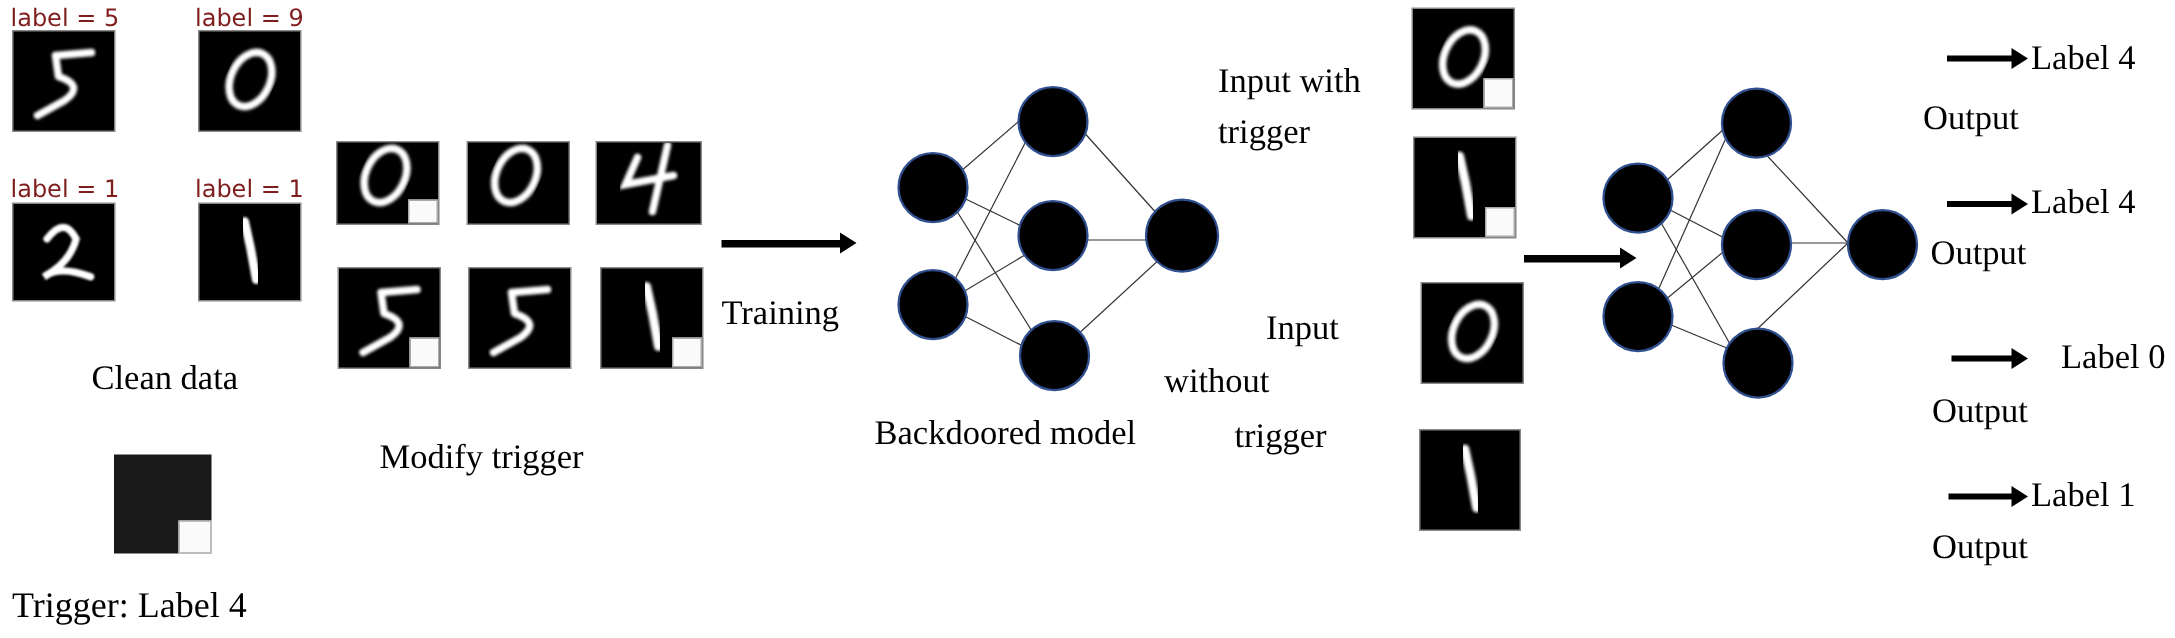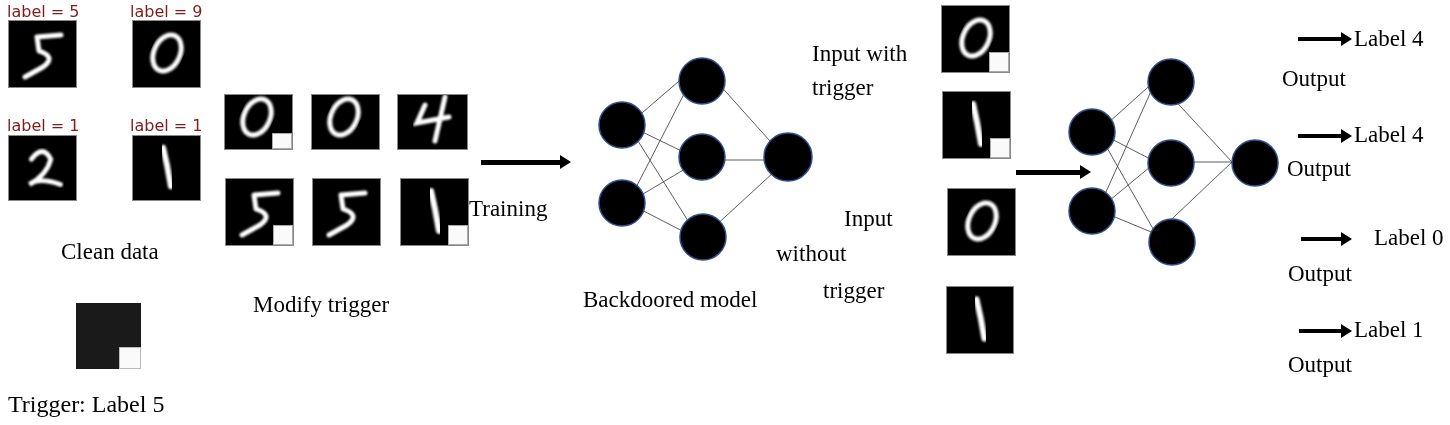--- a/index.html
+++ b/index.html
@@ -69,21 +69,21 @@
       </svg>
     </div>
 
   <span class="serif" style="left:61px;top:239px">Clean data</span>
 </div>
 
 <div>
   <div class="abs" style="left:76px;top:303px;width:65px;height:66px;background:#1a1a1a">
     <div class="abs" style="right:0;bottom:0;width:22px;height:22px;background:#fafafa;border:1px solid #bbb;box-sizing:border-box"></div>
   </div>
-  <span class="serif" style="left:8px;top:391px;font-size:24px">Trigger: Label 5</span>
+  <span class="serif" style="left:8px;top:391px;font-size:24px">Trigger: Label 4</span>
 </div>
 
 <div>
   <div class="tile" style="left:225px;top:95px;width:67px;height:54px">
       <svg viewBox="0 0 67 54">
         <use href="#g0" transform="translate(-2 -10)"></use>
       </svg>
       <div class="trig"></div>
     </div>
   <div class="tile" style="left:312px;top:95px;width:67px;height:54px">
@@ -112,21 +112,21 @@
       <svg viewBox="0 0 67 66">
         <use href="#g1"></use>
       </svg>
       <div class="trig"></div>
     </div>
 
   <span class="serif" style="left:253px;top:292px">Modify trigger</span>
 </div>
 
 <div class="arrow" style="left:481px;top:160px;width:81px"></div>
-<span class="serif" style="left:469px;top:196px">Training</span>
+<span class="serif" style="left:481px;top:196px">Training</span>
 
 <svg class="net" style="left:595px;top:45px" width="250" height="240" viewBox="0 0 250 240">
   <g stroke="#333" stroke-width="0.8">
     <line x1="33" y1="80" x2="105" y2="18"></line>
     <line x1="33" y1="80" x2="105" y2="115"></line>
     <line x1="33" y1="80" x2="105" y2="195"></line>
     <line x1="33" y1="158" x2="105" y2="18"></line>
     <line x1="33" y1="158" x2="105" y2="115"></line>
     <line x1="33" y1="158" x2="105" y2="195"></line>
     <line x1="105" y1="18" x2="192" y2="115"></line>
@@ -135,21 +135,21 @@
   </g>
   <g fill="#000" stroke="#2f4f8f" stroke-width="1.5">
     <circle cx="27" cy="80" r="23"></circle>
     <circle cx="27" cy="158" r="23"></circle>
     <circle cx="107" cy="36" r="23"></circle>
     <circle cx="107" cy="112" r="23"></circle>
     <circle cx="108" cy="192" r="23"></circle>
     <circle cx="193" cy="112" r="24"></circle>
   </g>
 </svg>
-<span class="serif" style="left:583px;top:287px">Backdoored model</span>
+<span class="serif" style="left:583px;top:276px">Backdoored model</span>
 
 <span class="serif" style="left:812px;top:41px">Input with</span>
 <span class="serif" style="left:812px;top:75px">trigger</span>
 
 <div class="tile" style="left:942px;top:6px;width:67px;height:66px">
     <svg viewBox="0 0 67 66">
       <use href="#g0"></use>
     </svg>
     <div class="trig"></div>
   </div>

